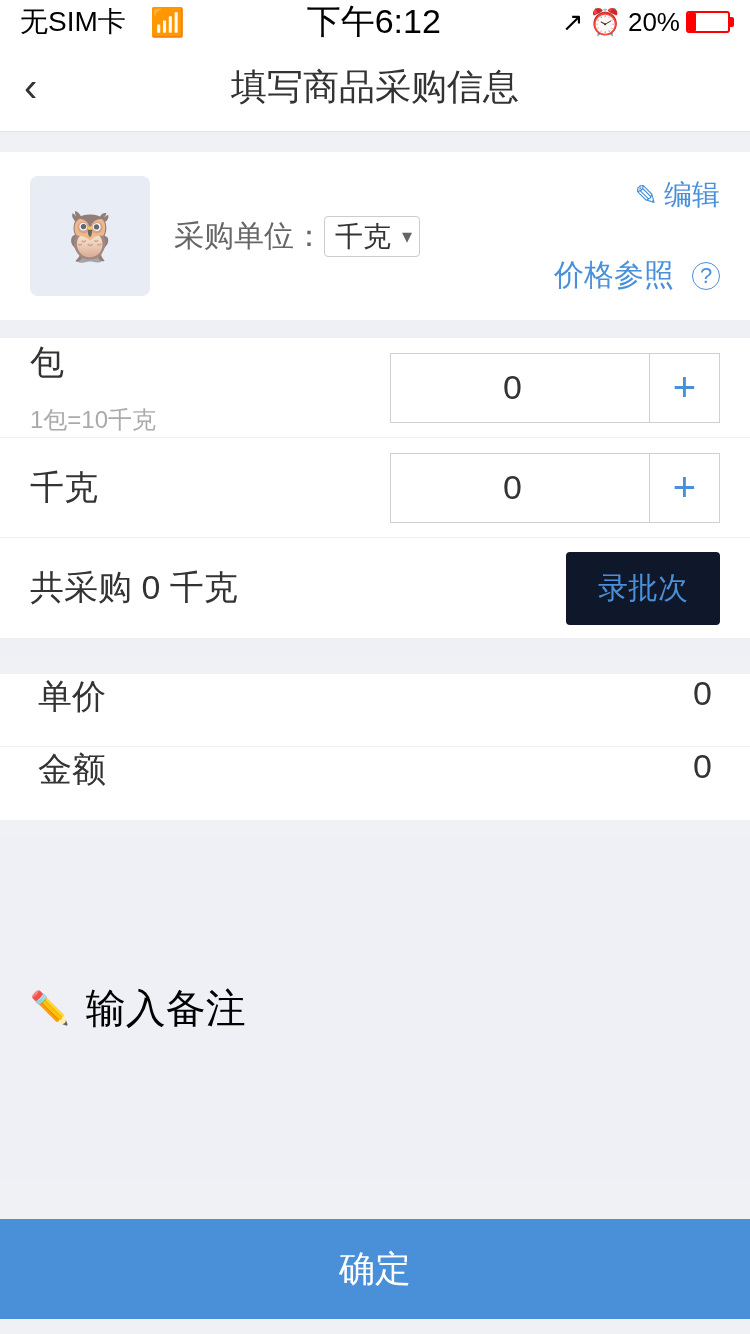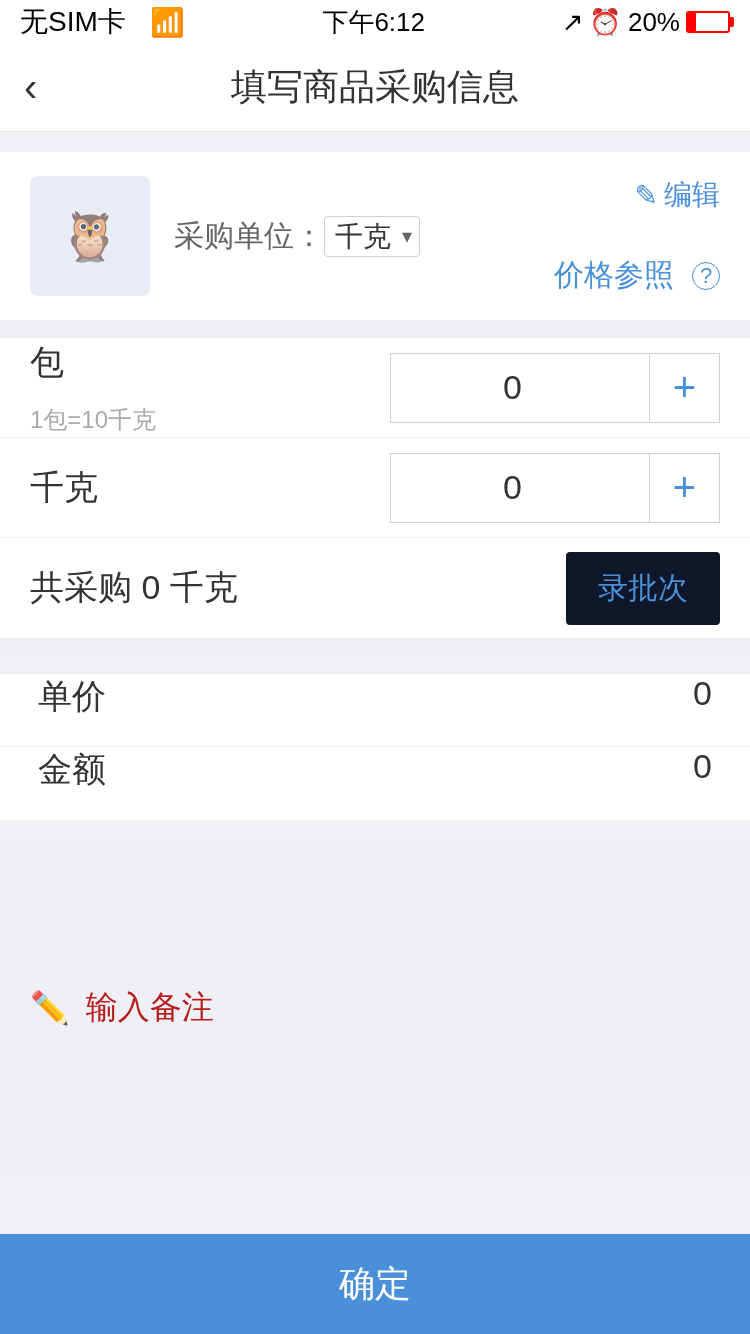--- a/index.html
+++ b/index.html
@@ -19,21 +19,21 @@
       height: 44px;
       background: #fff;
       display: flex;
       align-items: center;
       justify-content: space-between;
       padding: 0 20px;
       font-size: 28px;
       color: #000;
     }
     .status-left { display: flex; align-items: center; gap: 25px; }
-    .status-center { font-size: 26px; font-weight: 500; }
+    .status-center { font-size: 34px; font-weight: 500; }
     .status-right { display: flex; align-items: center; gap: 6px; font-size: 26px; }
     .battery-icon {
       width: 44px;
       height: 22px;
       border: 2px solid #f00;
       border-radius: 3px;
       position: relative;
       display: inline-flex;
       align-items: center;
     }
@@ -277,28 +277,28 @@
       display: flex;
       align-items: center;
       gap: 16px;
       min-height: 340px;
     }
     .notes-icon {
       font-size: 32px;
       color: #aaa;
     }
     .notes-placeholder {
-      font-size: 32px;
-      color: #b91c1c;
+      font-size: 40px;
+      color: #000000;
     }
 
     
     .confirm-btn {
       position: fixed;
-      bottom: 0;
+      bottom: 15px;
       left: 0;
       width: 750px;
       height: 100px;
       background: #4a90d9;
       color: #fff;
       font-size: 36px;
       border: none;
       cursor: pointer;
       display: flex;
       align-items: center;

